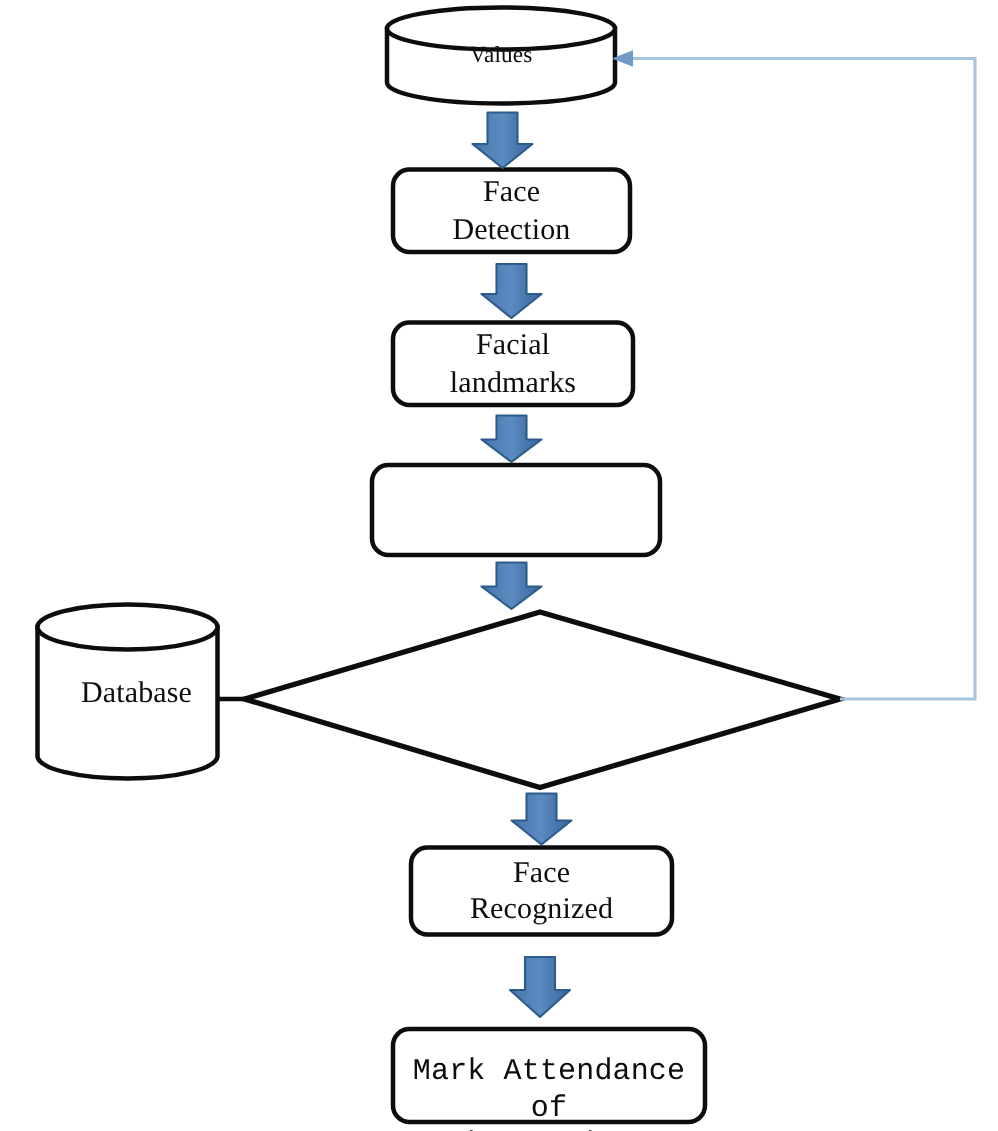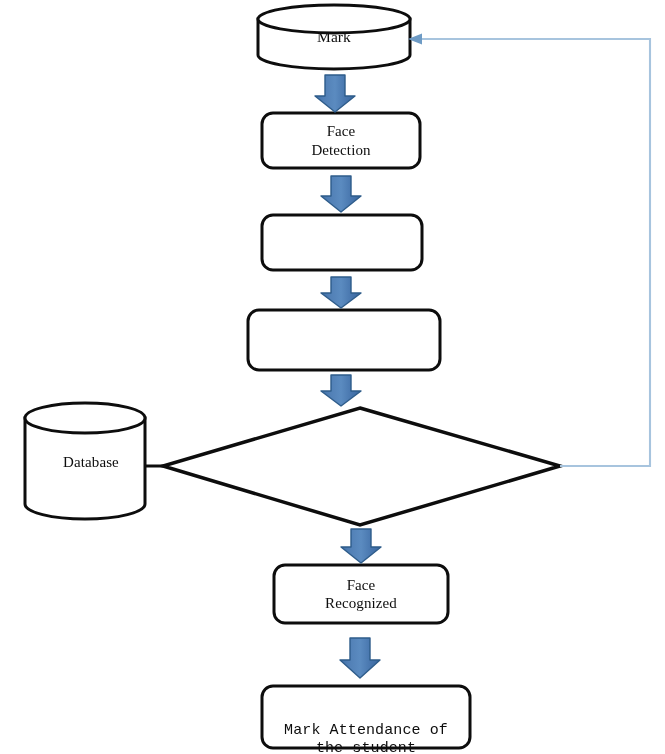--- a/index.html
+++ b/index.html
@@ -26,21 +26,21 @@
     height: 754px;
   }
   .node-label {
     position: absolute;
     display: flex;
     align-items: center;
     justify-content: center;
     text-align: center;
     color: #0d0d0d;
     font-family: "Liberation Serif", "DejaVu Serif", serif;
-    font-size: 15px;
+    font-size: 20px;
     line-height: 1.22;
     letter-spacing: 0.1px;
     pointer-events: none;
     white-space: pre-line;
   }
   .label-input    { left: 258px; top: 14px;  width: 152px; height: 46px; font-size: 15.5px; }
   .label-face-det { left: 262px; top: 113px; width: 158px; height: 55px; }
   .label-landmk   { left: 262px; top: 215px; width: 160px; height: 55px; }
   .label-encode   { left: 248px; top: 310px; width: 192px; height: 60px; }
   .label-diamond  { left: 250px; top: 436px; width: 220px; height: 60px; }
@@ -106,22 +106,24 @@
       <polygon points="331,375 351,375 351,391 361,391 341,406 321,391 331,391" fill="url(#arrowGrad)" stroke="#2E5C8A" stroke-width="1.4" stroke-linejoin="round"></polygon>
     </g>
     <g>
       <polygon points="351,529 371,529 371,547 381,547 361,563 341,547 351,547" fill="url(#arrowGrad)" stroke="#2E5C8A" stroke-width="1.4" stroke-linejoin="round"></polygon>
     </g>
     <g>
       <polygon points="350,638 370,638 370,660 380,660 360,678 340,660 350,660" fill="url(#arrowGrad)" stroke="#2E5C8A" stroke-width="1.4" stroke-linejoin="round"></polygon>
     </g>
   </svg>
 
-  <div class="node-label label-input">Mark</div>
+  <div class="node-label label-input">Values</div>
   <div class="node-label label-face-det">Face
 Detection</div>
+  <div class="node-label label-landmk">Facial
+landmarks</div>
   <div class="node-label label-database">Database</div>
   <div class="node-label label-facerec">Face
 Recognized</div>
   <div class="node-label label-mark">Mark Attendance of
 the student</div>
 
 </div>
 
 </body></html>

